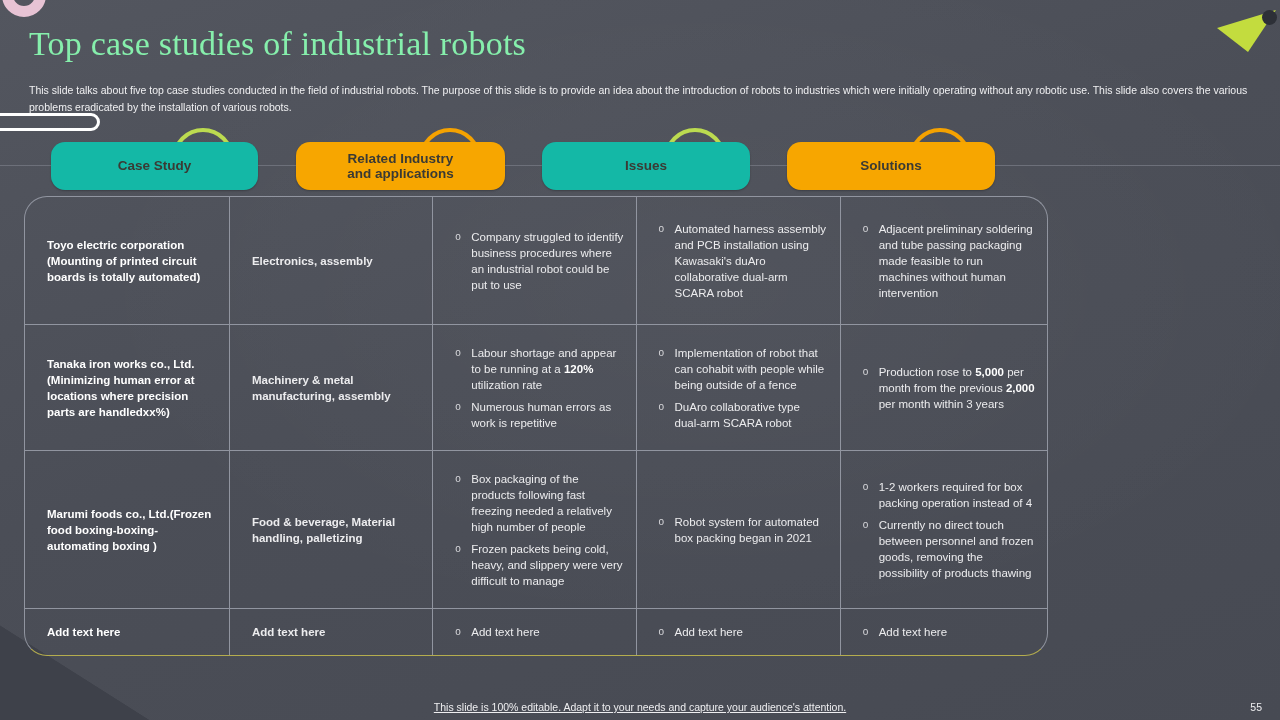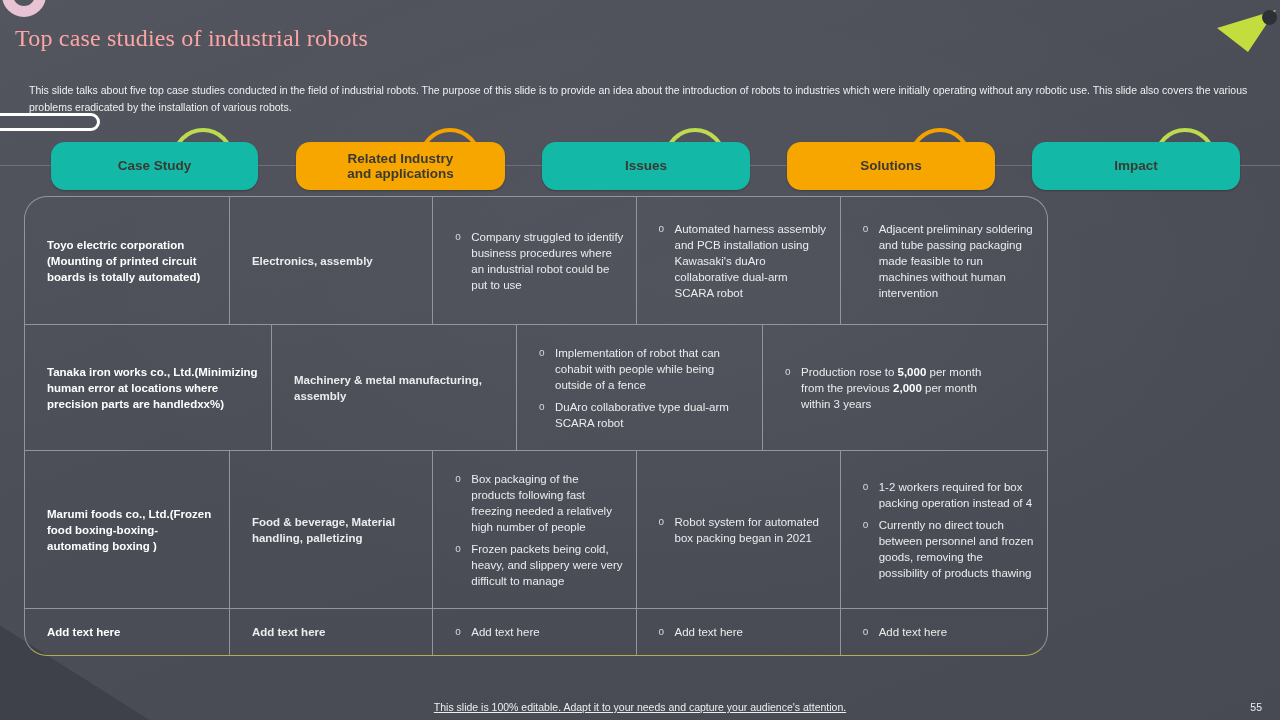--- a/index.html
+++ b/index.html
@@ -37,23 +37,23 @@
   #green-arrow{
     position:absolute; right:2px; top:6px; width:66px; height:48px; z-index:3;
   }
   #dark-dot{
     position:absolute; right:3px; top:10px; width:15px; height:15px;
     border-radius:50%; background:#2d3037; z-index:4;
   }
 
   
   #page-title{
-    position:absolute; left:15px; top:25px;
+    position:absolute; left:29px; top:25px;
     font-family:"Liberation Serif", serif;
-    font-size:24px; font-weight:400; color:#fca5a5;
+    font-size:34px; font-weight:400; color:#86efac;
     letter-spacing:.2px;
     z-index:5; white-space:nowrap;
   }
   #subtitle{
     position:absolute; left:29px; top:82px; width:1222px;
     font-size:10.5px; line-height:16.5px; color:#f0f0f2;
     z-index:5;
   }
 
   
@@ -178,26 +178,20 @@
     </div>
   </div>
 
   <div class="tab-wrap" style="left:787px;width:208px;">
     <div class="tab-arc orange"></div>
     <div class="tab-pill orange">
       <span class="tab-label">Solutions</span>
     </div>
   </div>
 
-  <div class="tab-wrap" style="left:1032px;width:208px;">
-    <div class="tab-arc"></div>
-    <div class="tab-pill">
-      <span class="tab-label">Impact</span>
-    </div>
-  </div>
 </div>
 
 <div id="table">
   <div class="trow" id="row-0">
     <div class="tcell col-0">
         <div class="cell-strong">Toyo electric corporation (Mounting of printed circuit boards is totally automated)</div>
       </div>
     <div class="tcell col-1">
         <div class="cell-plain">Electronics, assembly</div>
       </div>
@@ -218,20 +212,26 @@
       </div>
   </div>
 
   <div class="trow" id="row-1">
     <div class="tcell col-0">
         <div class="cell-strong">Tanaka iron works co., Ltd.(Minimizing human error at locations where precision parts are handledxx%)</div>
       </div>
     <div class="tcell col-1">
         <div class="cell-plain">Machinery &amp; metal manufacturing, assembly</div>
       </div>
+    <div class="tcell col-2">
+        <ul class="bullets">
+          <li>Labour shortage and appear to be running at a <b>120%</b> utilization rate</li>
+          <li>Numerous human errors as work is repetitive</li>
+        </ul>
+      </div>
     <div class="tcell col-3">
         <ul class="bullets">
           <li>Implementation of robot that can cohabit with people while being outside of a fence</li>
           <li>DuAro collaborative type dual-arm SCARA robot</li>
         </ul>
       </div>
     <div class="tcell col-4">
         <ul class="bullets">
           <li>Production rose to <b>5,000</b> per month from the previous <b>2,000</b> per month within 3 years</li>
         </ul>

